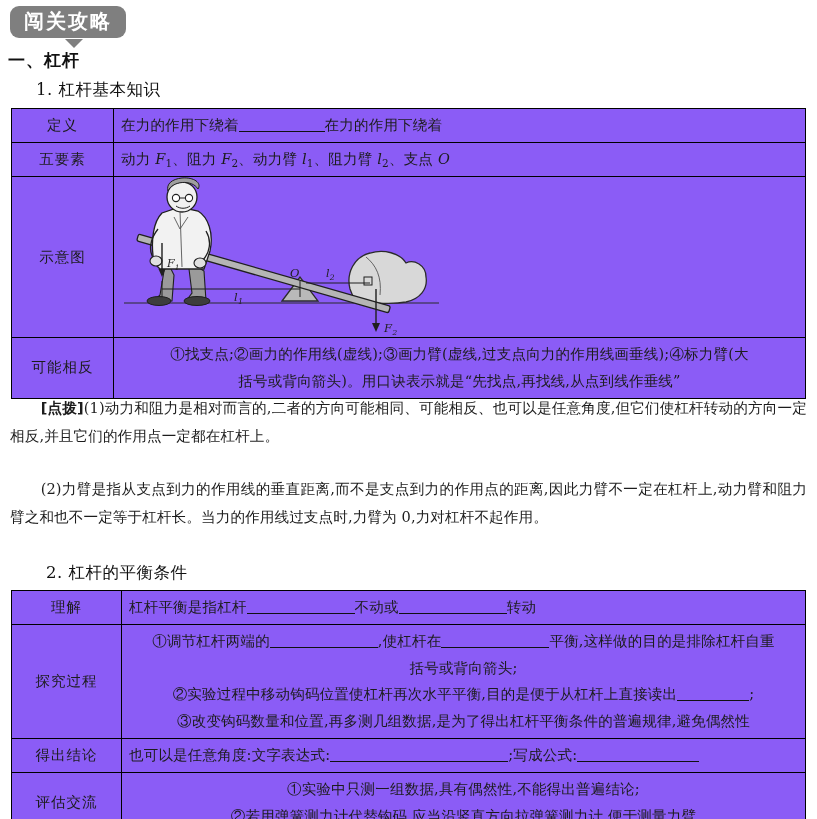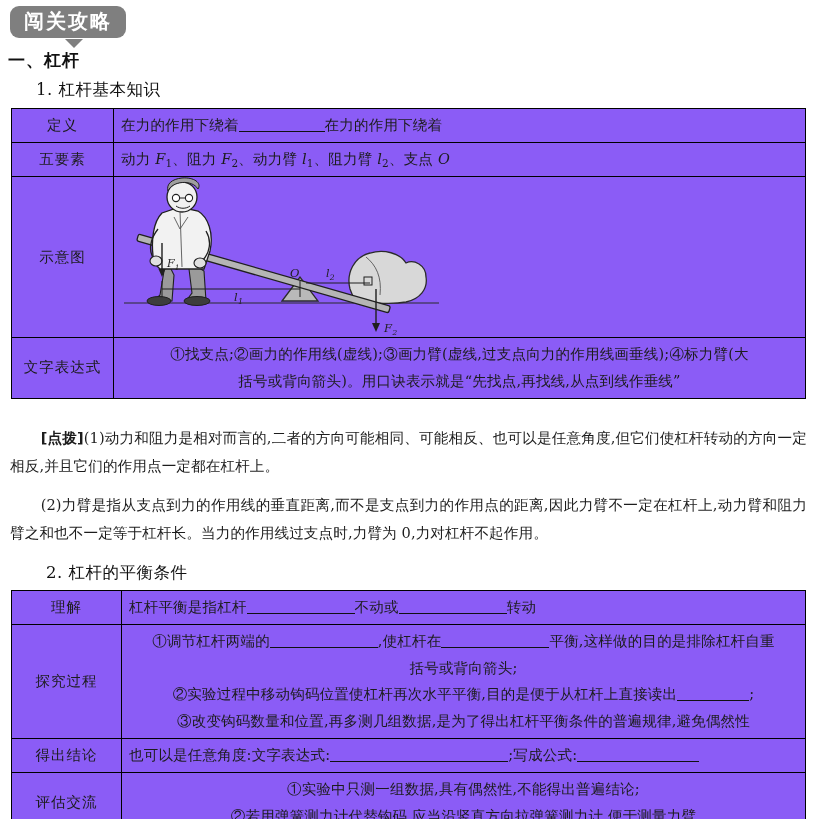--- a/index.html
+++ b/index.html
@@ -129,22 +129,22 @@
     position: absolute;
     left: 10px;
     width: 797px;
     font-size: 14.6px;
     line-height: 1.92;
     text-align: justify;
     letter-spacing: 0.1px;
     color: #1c1c1c;
   }
   .para .ind { padding-left: 2.1em; display: inline; }
-  #para-1 { top: 424px; }
-  #para-2 { top: 491px; }
+  #para-1 { top: 394px; }
+  #para-2 { top: 475px; }
   .tip-label { font-family: "DejaVu Sans", "Liberation Sans", sans-serif; font-weight: bold; }
 
   
   .illus-cell { padding: 0 !important; height: 160px; }
   .illus {
     position: relative;
     width: 100%;
     height: 160px;
   }
   .illus svg { position: absolute; left: 0; top: 0; }
@@ -244,21 +244,21 @@
               <text x="120" y="124" font-family="DejaVu Serif, serif" font-size="11.5" font-style="italic" fill="#1f1f1f">l<tspan font-size="8" dy="2.5">1</tspan></text>
               <text x="176" y="100" font-family="DejaVu Serif, serif" font-size="11.5" font-style="italic" fill="#1f1f1f">O</text>
               <text x="212" y="100" font-family="DejaVu Serif, serif" font-size="11" font-style="italic" fill="#1f1f1f">l<tspan font-size="7.5" dy="2.5">2</tspan></text>
               <text x="270" y="155" font-family="DejaVu Serif, serif" font-size="11.5" font-style="italic" fill="#1f1f1f">F<tspan font-size="8" dy="2.5">2</tspan></text>
             </svg>
           </div>
         </td>
       </tr>
 
       <tr>
-        <td class="lbl">文字表达式</td>
+        <td class="lbl">可能相反</td>
         <td class="cnt">
           <span class="linerow">①找支点;②画力的作用线(虚线);③画力臂(虚线,过支点向力的作用线画垂线);④标力臂(大</span>
           <span class="linerow">括号或背向箭头)。用口诀表示就是“先找点,再找线,从点到线作垂线”</span>
         </td>
       </tr>
     </tbody>
   </table>
 
   <div class="para" id="para-1">
     <span class="ind"></span><span class="tip-label">[点拨]</span><span>(1)动力和阻力是相对而言的,二者的方向可能相同、可能相反、也可以是任意角度,但它们使杠杆转动的方向一定相反,并且它们的作用点一定都在杠杆上。</span>

